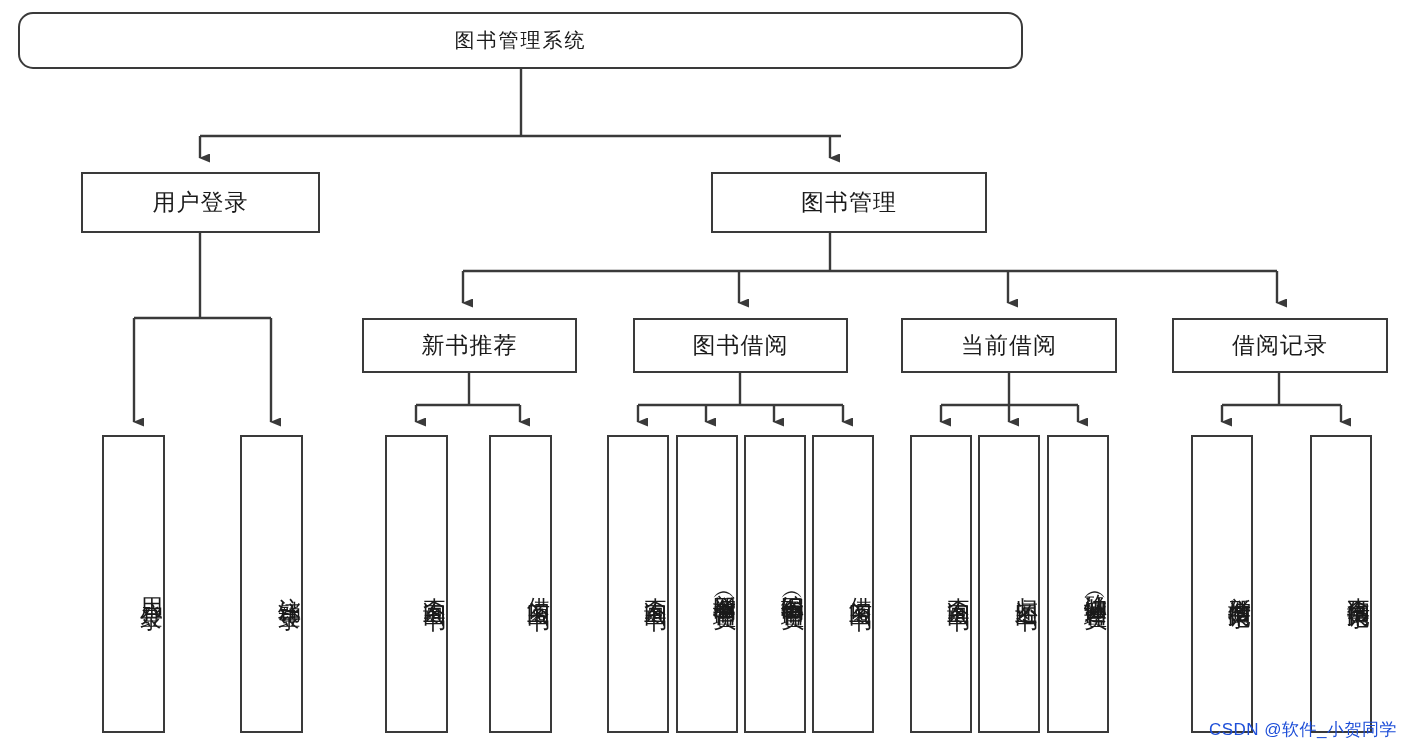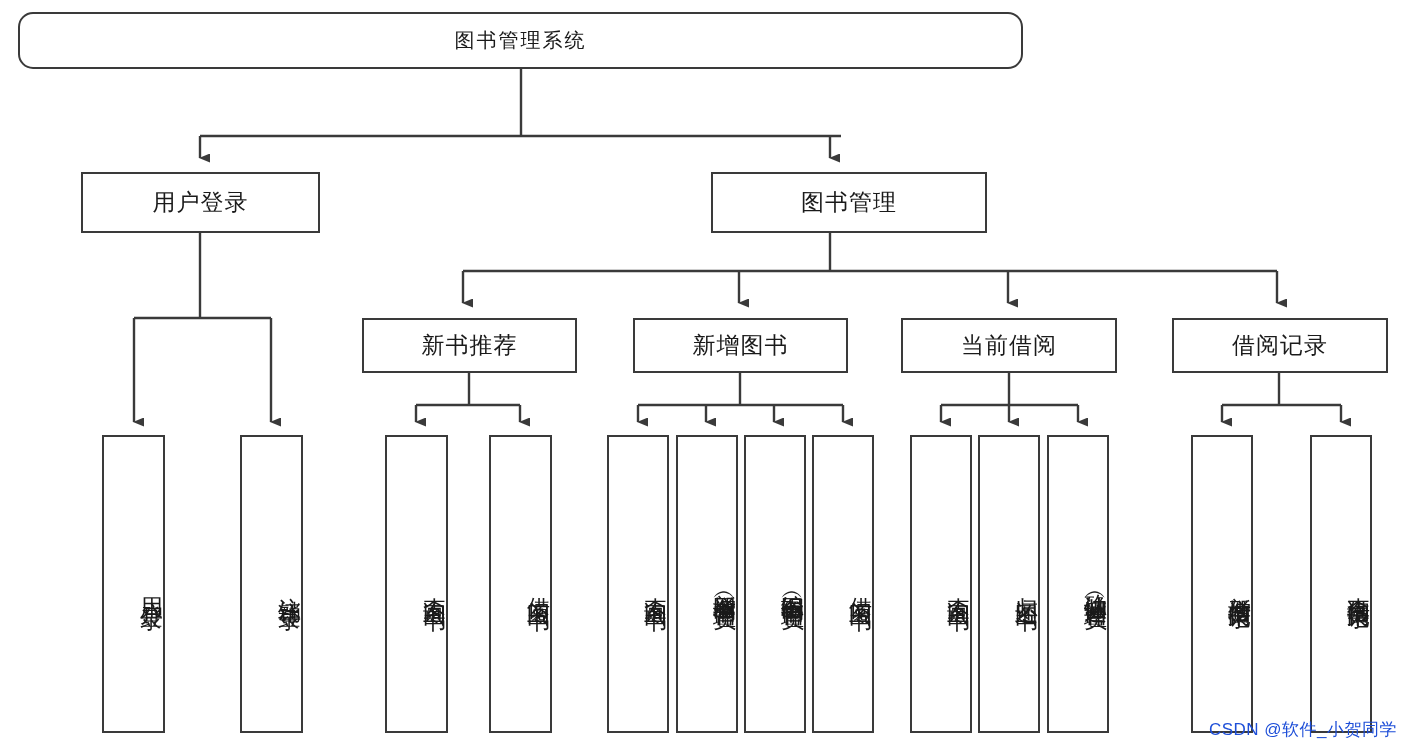--- a/index.html
+++ b/index.html
@@ -136,21 +136,21 @@
     <span class="node-label">用户登录</span>
   </div>
   <div class="node node-h" style="left:711px; top:172px; width:276px; height:61px;">
     <span class="node-label">图书管理</span>
   </div>
 
   <div class="node node-h" style="left:362px; top:318px; width:215px; height:55px;">
     <span class="node-label">新书推荐</span>
   </div>
   <div class="node node-h" style="left:633px; top:318px; width:215px; height:55px;">
-    <span class="node-label">新增图书</span>
+    <span class="node-label">图书借阅</span>
   </div>
   <div class="node node-h" style="left:1172px; top:318px; width:216px; height:55px;">
     <span class="node-label">借阅记录</span>
   </div>
   <div class="node node-h" style="left:901px; top:318px; width:216px; height:55px;">
     <span class="node-label">当前借阅</span>
   </div>
 
   <div class="node node-v" style="left:102px; top:435px; width:63px; height:298px;">
     <span class="node-label">用户登录</span>

